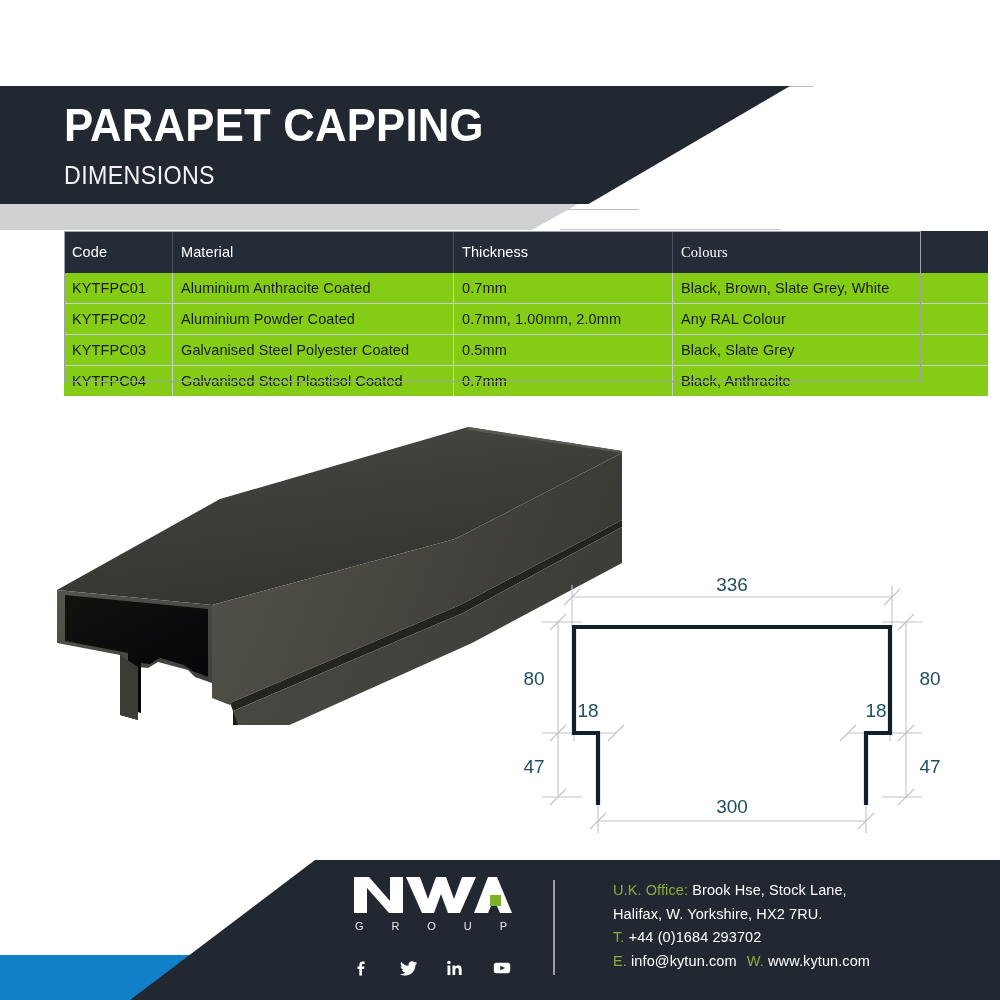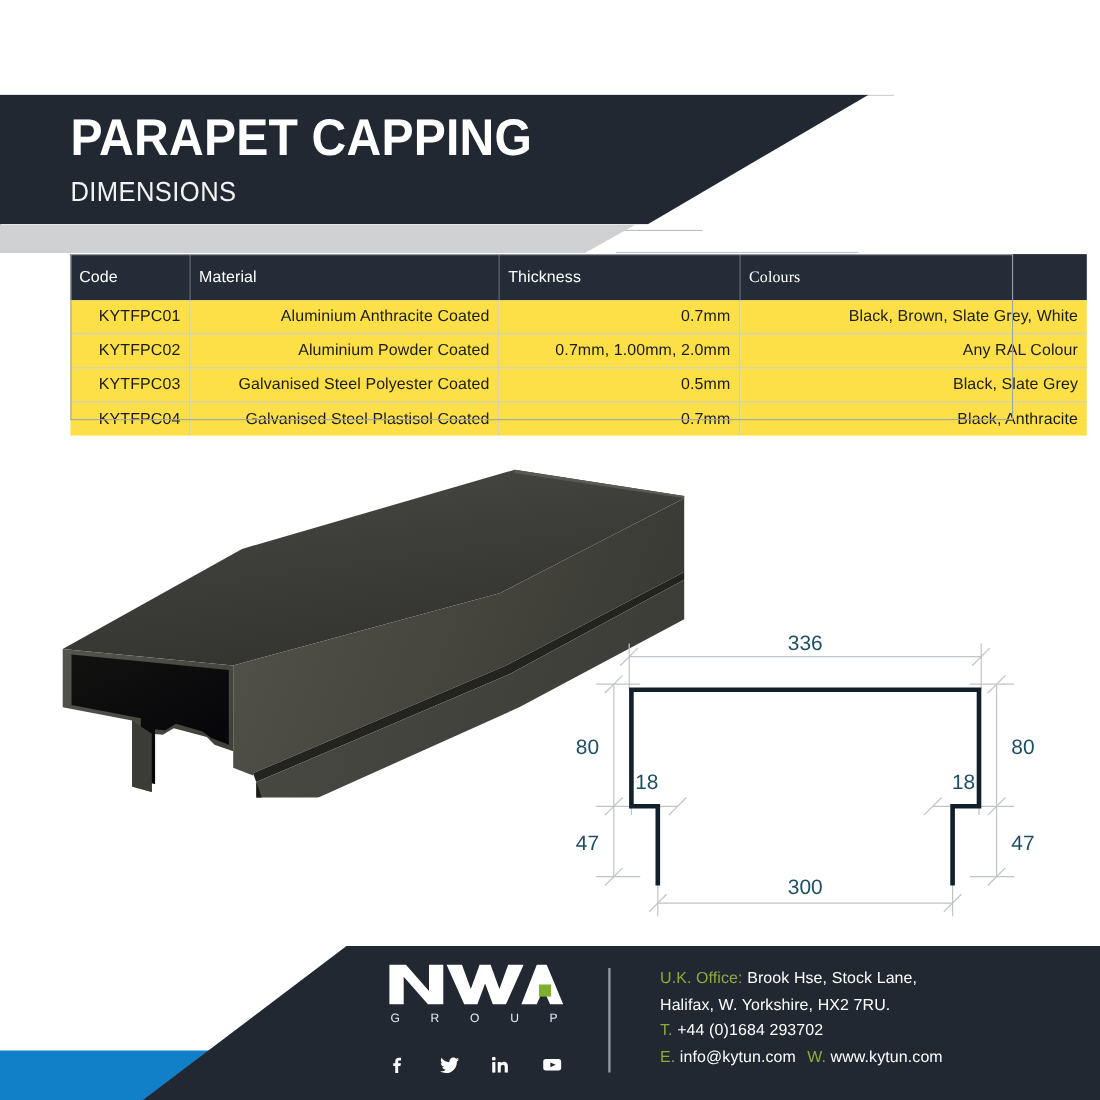--- a/index.html
+++ b/index.html
@@ -104,23 +104,22 @@
     color: #ffffff;
     height: 42px;
     border-right: 1px solid #4c5461;
     font-size: 14.5px;
   }
   #spec-table thead th:last-child { border-right: none; font-family: Liberation Serif, serif; }
   #spec-table tbody td {
     color: #1b1b1b;
     border-right: 1px solid #c9ccd0;
     border-bottom: 1px solid #c9ccd0;
-    background: #fde047;
+    background: #84cc16;
     font-size: 14.5px;
-    text-align: right;
   }
   #spec-table tbody td:last-child { border-right: none; }
   #spec-table tbody tr:last-child td { border-bottom: none; }
   .tbl-wrap {
     position: absolute;
     left: 64px; top: 231px;
     width: 857px; height: 151px;
     border: 1.2px solid #9ea2a8;
     box-sizing: border-box;
     pointer-events: none;
@@ -196,21 +195,21 @@
   }
   #contact-block {
     position: absolute;
     left: 600px; bottom: 27px;
     color: #ffffff;
     font-size: 14.5px;
     line-height: 23.5px;
     letter-spacing: 0.1px;
   }
   .accent { color: #8aac3c; }
-  .contact-line { white-space: nowrap; }
+  .contact-line { white-space: nowrap; margin-left: 13px; }
 </style>
 </head>
 <body>
 
 <div id="page">
 
   <div id="header-block">
     <div class="hdr-outline"></div>
     <div class="hdr-dark"></div>
     <div class="hdr-grey"></div>

